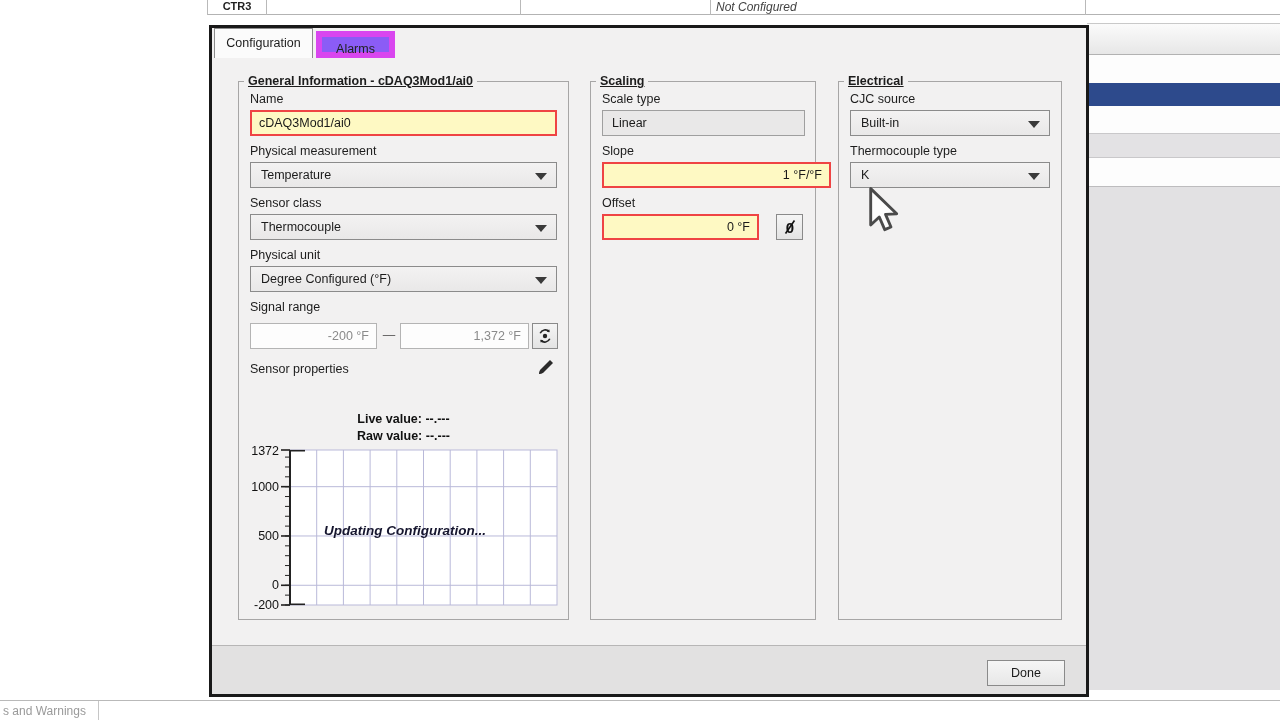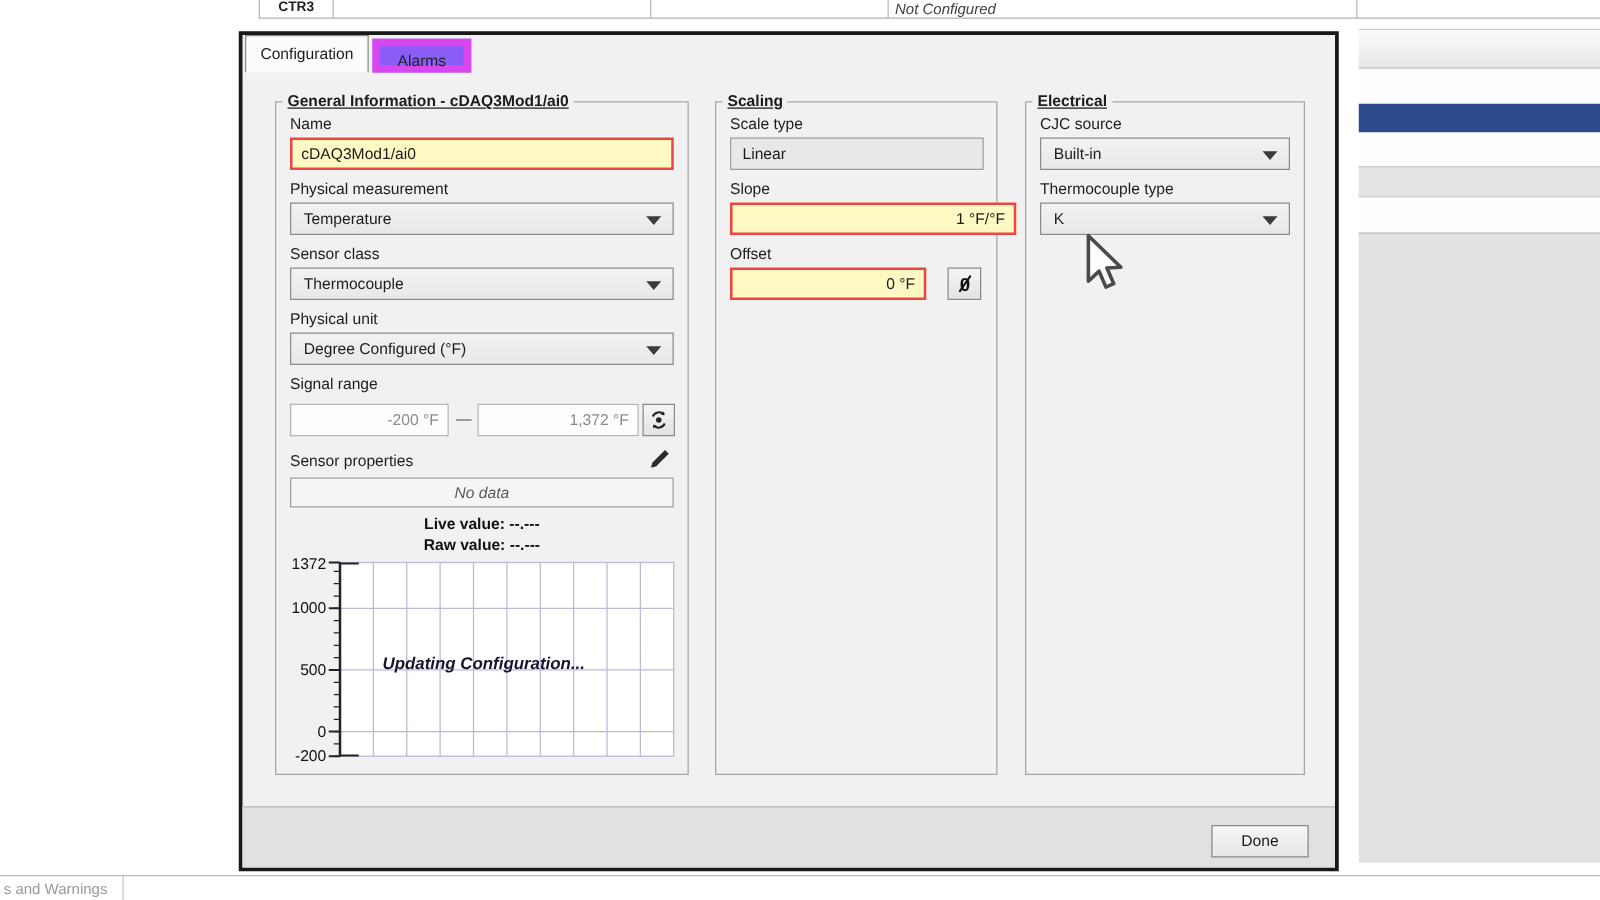--- a/index.html
+++ b/index.html
@@ -17,21 +17,21 @@
   .row-white { background:#fdfdfd; }
   .row-blue  { background:#2d4a8c; }
   .row-gray  { background:#e3e2e4; border-top:1px solid #c9c8ca; border-bottom:1px solid #c9c8ca; }
   .rp-panel  { top:186px; height:504px; background:#e2e1e3; border-top:1px solid #bdbcbe; }
 
   .status-line { position:absolute; left:0; top:700px; width:1280px; height:1px; background:#b9b9b9; }
   .status-vline { position:absolute; left:98px; top:701px; width:1px; height:19px; background:#c6c6c6; }
   .status-text { position:absolute; left:3px; top:704px; font-size:12px; color:#9a9a9a; }
 
   
-  .dialog { position:absolute; left:191px; top:25px; width:880px; height:672px; background:#f2f1f1;
+  .dialog { position:absolute; left:209px; top:25px; width:880px; height:672px; background:#f2f1f1;
             border:3px solid #191919; z-index:5; }
   .tab { position:absolute; font-size:12.5px; text-align:center; }
   .tab-active { left:2px; top:0px; width:99px; height:30px; line-height:28px; background:#fbfbfb;
                 border:1px solid #8c8c8c; border-bottom:none; z-index:2; }
   .tab-idle { left:104px; top:3px; width:79px; height:27px; line-height:25px; background:#8b5cf6;
               border:6px solid #d946ef; color:#222;text-align:center; }
 
   .groupbox { position:absolute; top:53px; height:539px; border:1px solid #a7a6a6; }
   .gb-title { position:absolute; top:-8px; left:5px; padding:0 4px; background:#f2f1f1; font-weight:bold;
               font-size:12.5px; white-space:nowrap;text-decoration:underline; }
@@ -134,21 +134,20 @@
       </svg>
     </div>
 
     <span class="lbl" style="top:280px">Sensor properties</span>
     <div style="position:absolute;left:296px;top:274px;width:22px;height:22px">
       <svg width="22" height="22" viewBox="0 0 22 22">
         <path d="M4 18 L5 14 L15 4 L18 7 L8 17 Z" fill="#2b2b2b"></path>
         <path d="M4 18 L7.2 17.2 L4.8 14.8 Z" fill="#2b2b2b"></path>
       </svg>
     </div>
-    <div class="nodata">No data</div>
 
     <div class="valline" style="top:330px">
       <span>Live value:</span>&nbsp;<span style="font-weight:bold">--.---</span>
     </div>
     <div class="valline" style="top:347px">
       <span>Raw value:</span>&nbsp;<span style="font-weight:bold">--.---</span>
     </div>
 
     <svg id="live-chart" width="322" height="169" style="position:absolute;left:0;top:361px">
         <rect x="51" y="7" width="267" height="155" fill="#ffffff" stroke="#b9b9d9" stroke-width="1"></rect>

